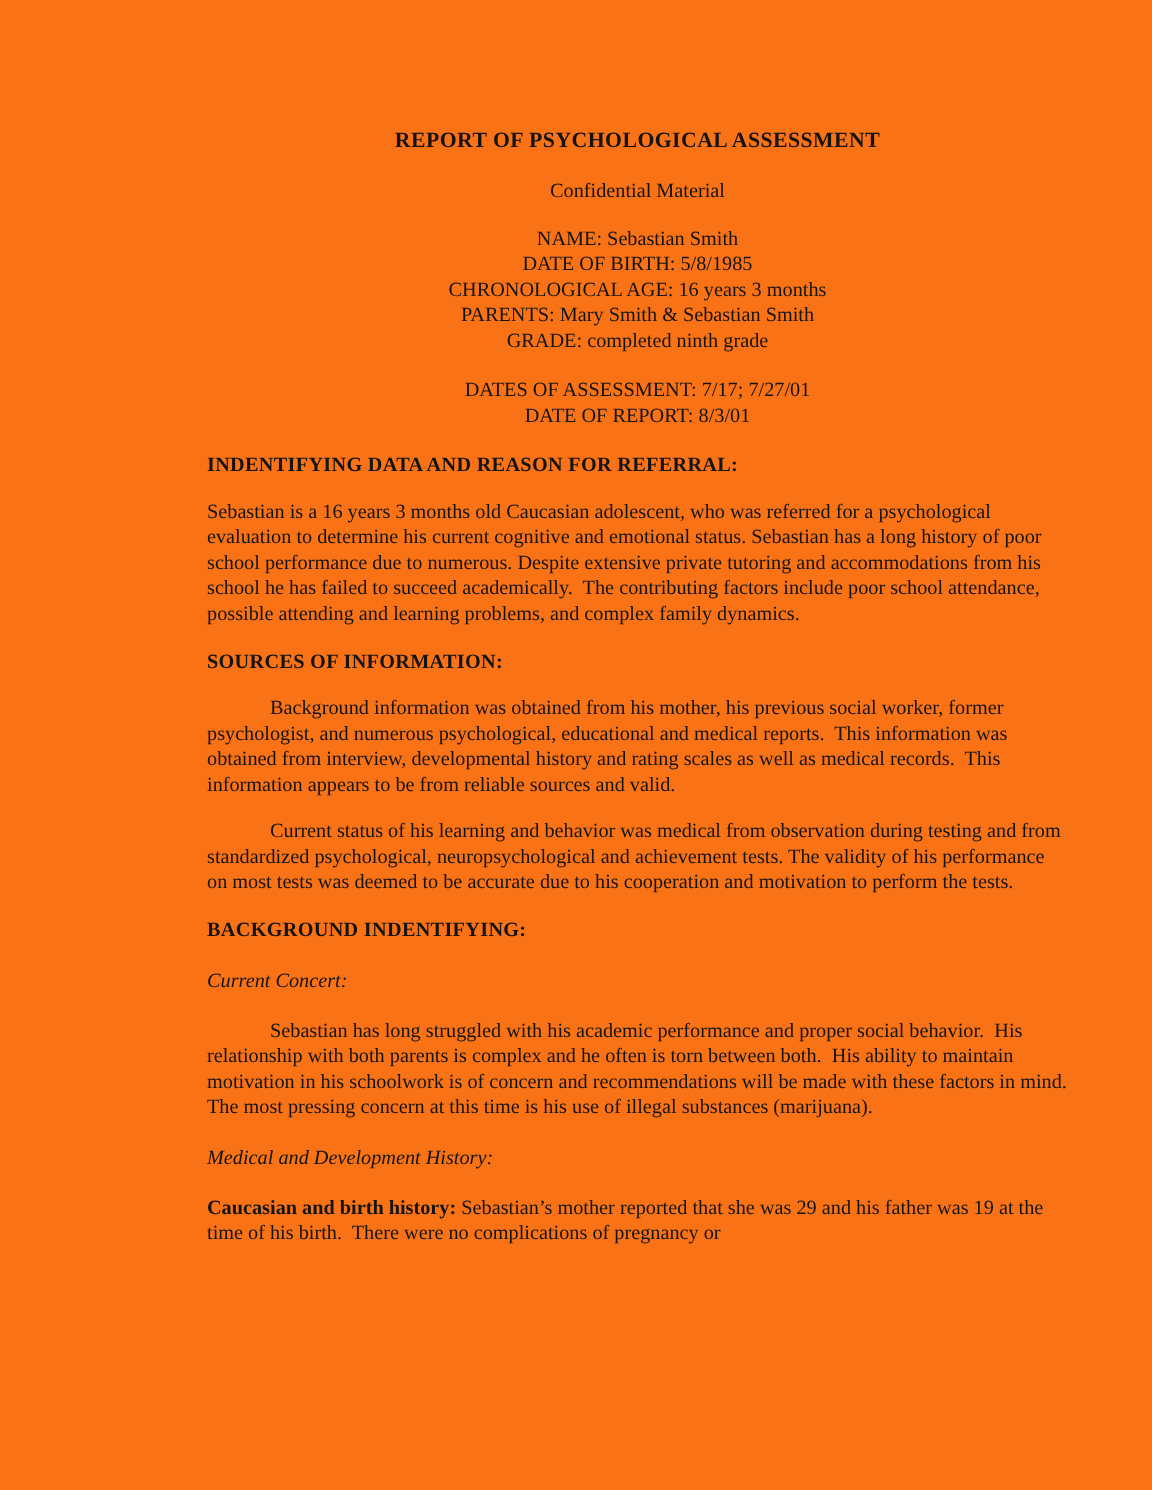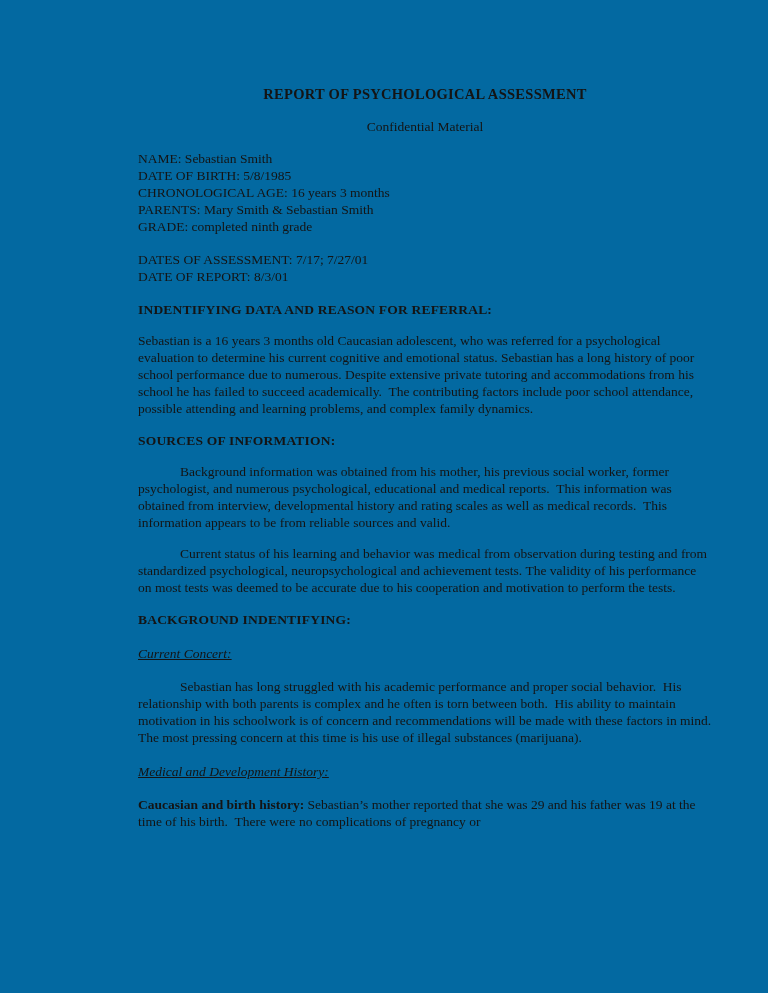--- a/index.html
+++ b/index.html
@@ -4,50 +4,49 @@
 <style>
   html, body {
     margin: 0;
     padding: 0;
     background: #fdfdfd;
   }
   .page {
     position: relative;
     width: 768px;
     height: 993px;
-    background: #0369a1;
+    background: #f97316;
     color: #141414;
     font-family: "Liberation Serif", "DejaVu Serif", serif;
     font-size: 13.5px;
     line-height: 17px;
     box-sizing: border-box;
     padding: 86px 56px 0 138px;
     overflow: hidden;
   }
   .title {
     font-size: 14.5px;
     font-weight: bold;
     text-align: center;
     letter-spacing: 0.3px;
     margin: 0 0 15px 0;
   }
   .subtitle {
     text-align: center;
     margin: 0 0 15px 0;
   }
   .info-block { margin: 0 0 16px 0; }
-  .line { white-space: pre-wrap; }
+  .line { white-space: pre-wrap; text-align: center; }
   .section-heading {
     font-weight: bold;
     letter-spacing: 0.2px;
     margin: 15px 0 14px 0;
   }
   .sub-heading {
     font-style: italic;
-    text-decoration: underline;
     margin: 17px 0 16px 0;
   }
   p.para {
     margin: 0 0 14px 0;
     white-space: pre-wrap;
   }
   p.para.indent { text-indent: 42px; }
   .lead-bold { font-weight: bold; }
 </style>
 </head>

